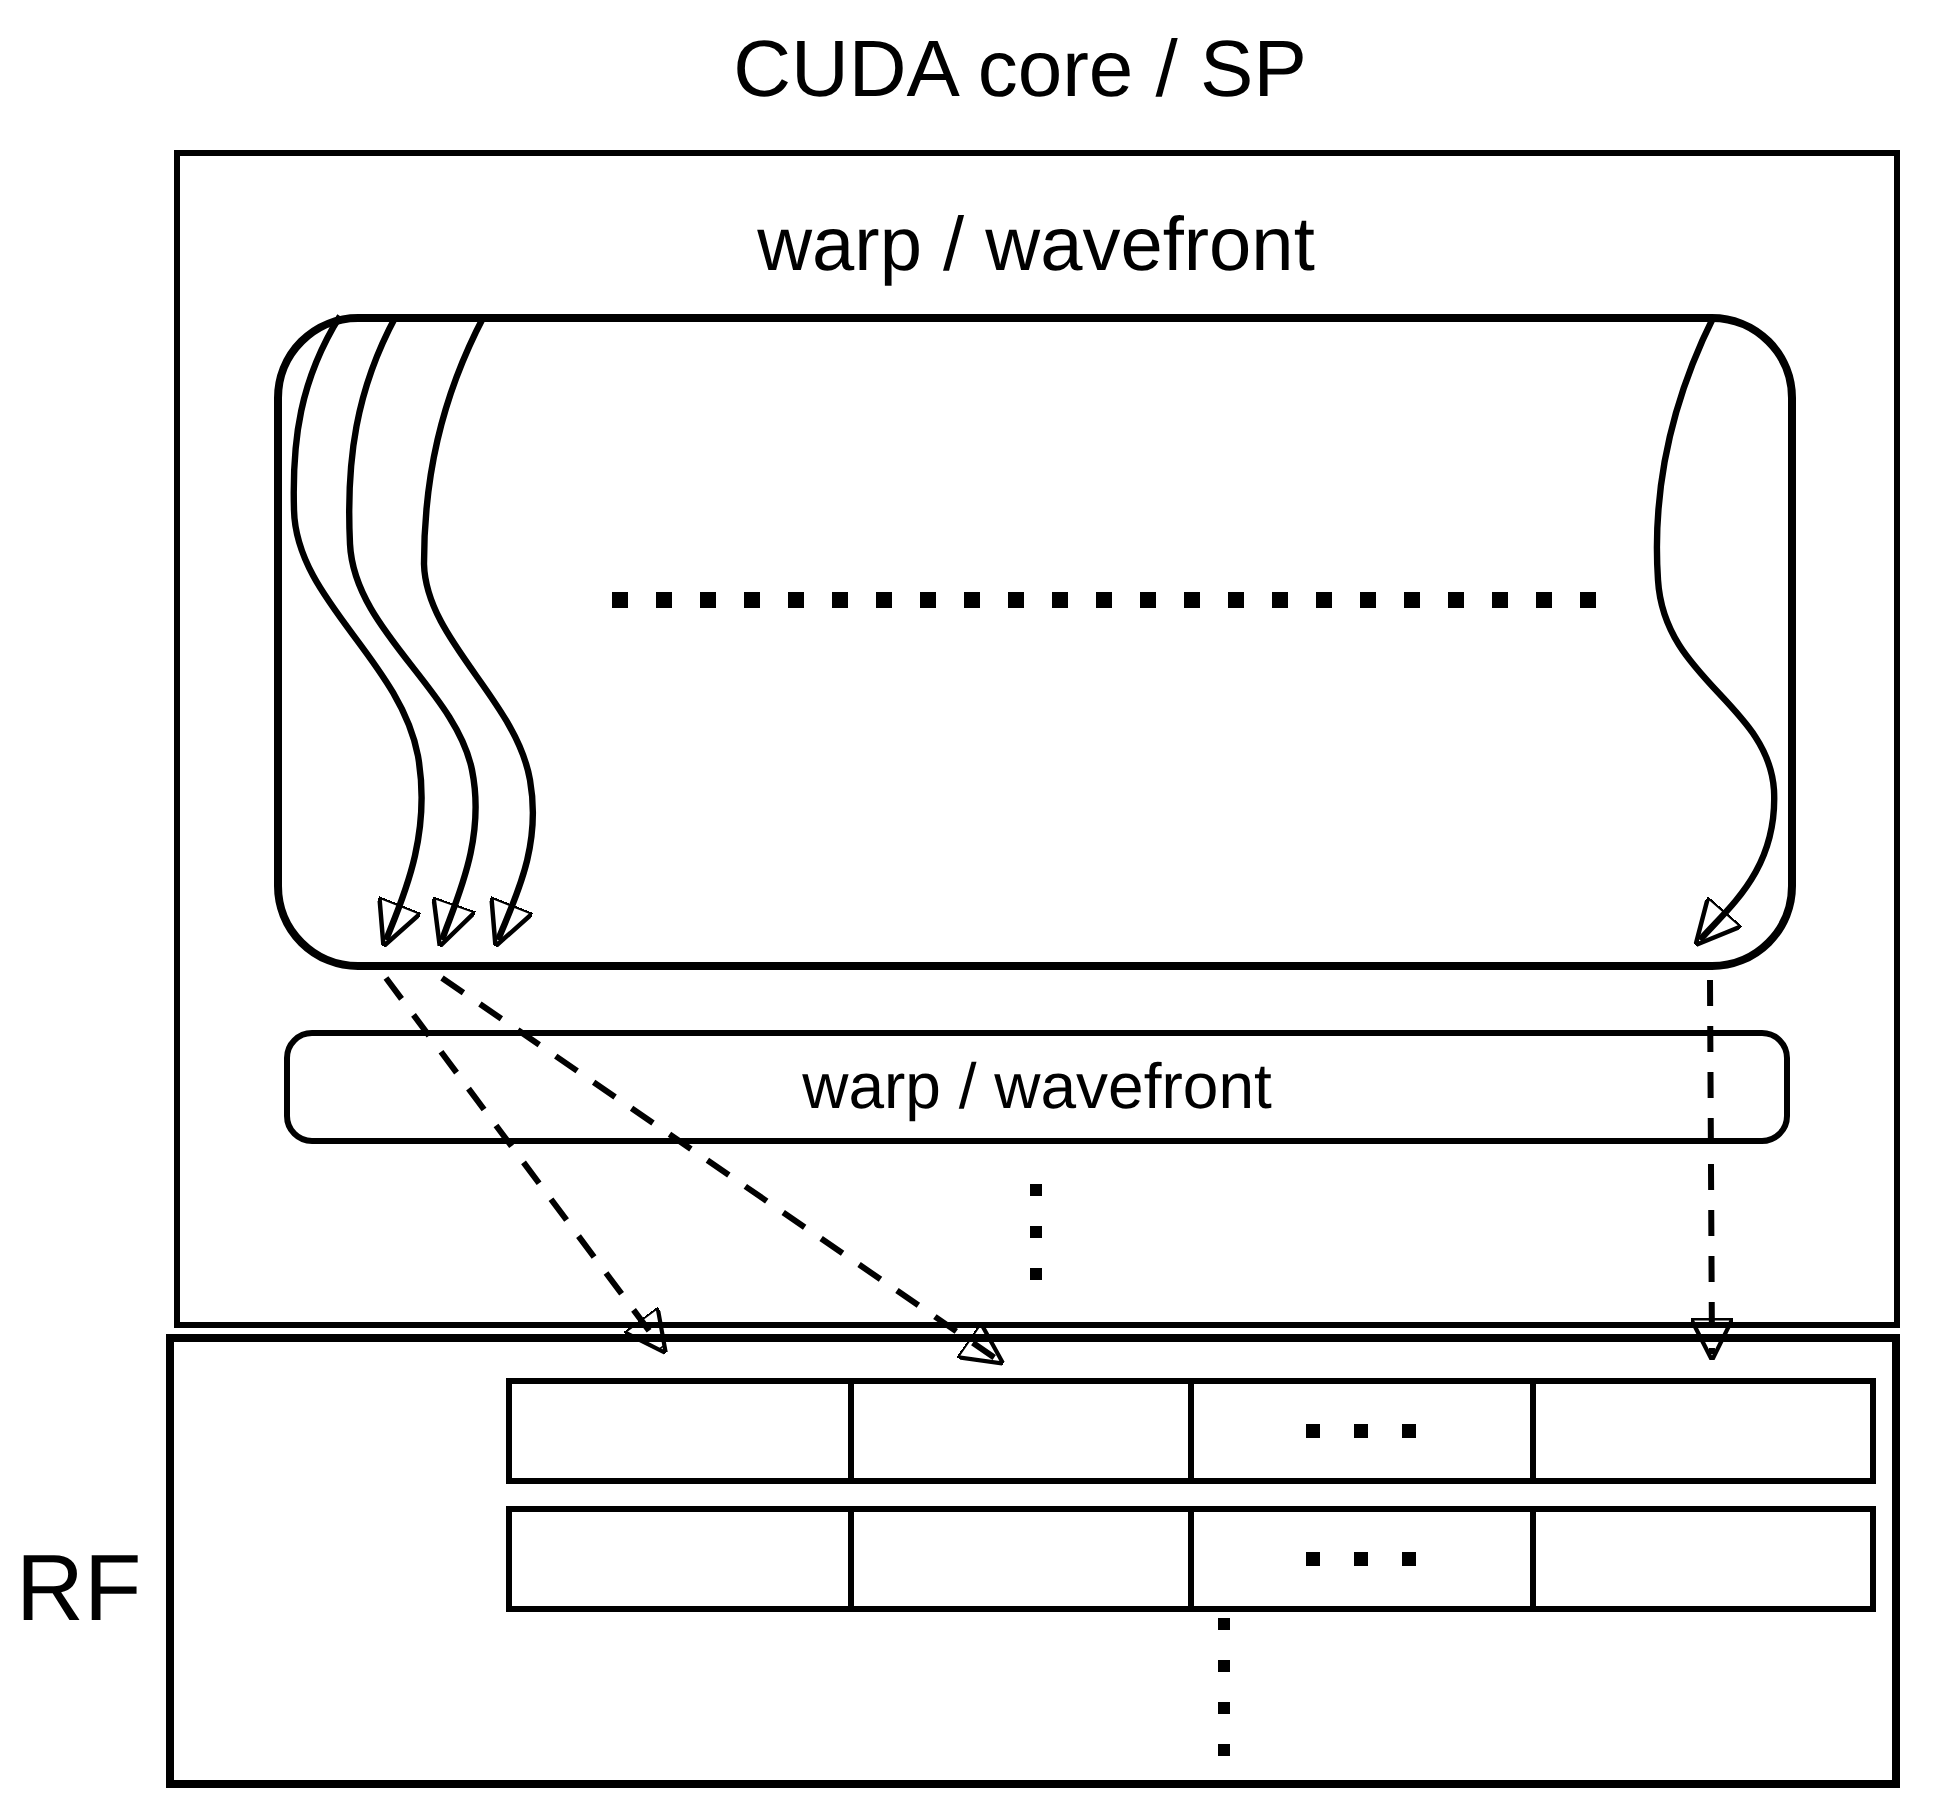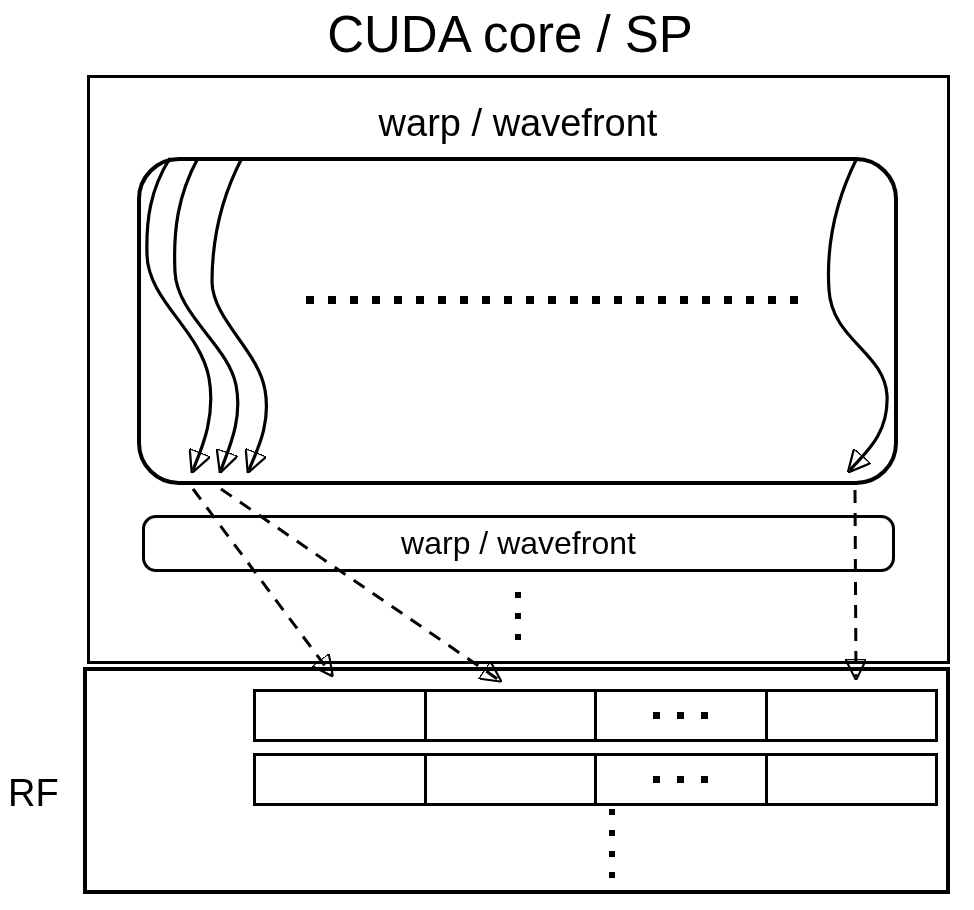--- a/index.html
+++ b/index.html
@@ -9,37 +9,37 @@
     background:#ffffff;
     font-family:"Liberation Sans", sans-serif;
     color:#000;
     overflow:hidden;
   }
   .abs{position:absolute;}
 
   
   .title{
     left:210px;top:10px;width:600px;height:50px;
-    font-size:51px;line-height:50px;text-align:center;
+    font-size:40px;line-height:50px;text-align:center;
     letter-spacing:0px;
   }
   .warp-top-label{
     left:318px;top:98px;width:400px;height:50px;
     font-size:38px;line-height:50px;text-align:center;
   }
   .small-warp-label{
     font-size:32px;line-height:51px;text-align:center;width:100%;
   }
   .vector-register-label{
     left:70px;top:708px;width:170px;
     font-size:32px;line-height:40px;text-align:right;
   }
   .rf-label{
     left:8px;top:776px;width:70px;
-    font-size:38px;line-height:35px;text-align:left;
+    font-size:47px;line-height:35px;text-align:left;
   }
 
   
   .cuda-box{
     left:87px;top:75px;width:863px;height:589px;
     border:3px solid #000;box-sizing:border-box;
   }
   .big-warp-rect{
     left:137px;top:157px;width:761px;height:328px;
     border:4px solid #000;border-radius:42px;box-sizing:border-box;

